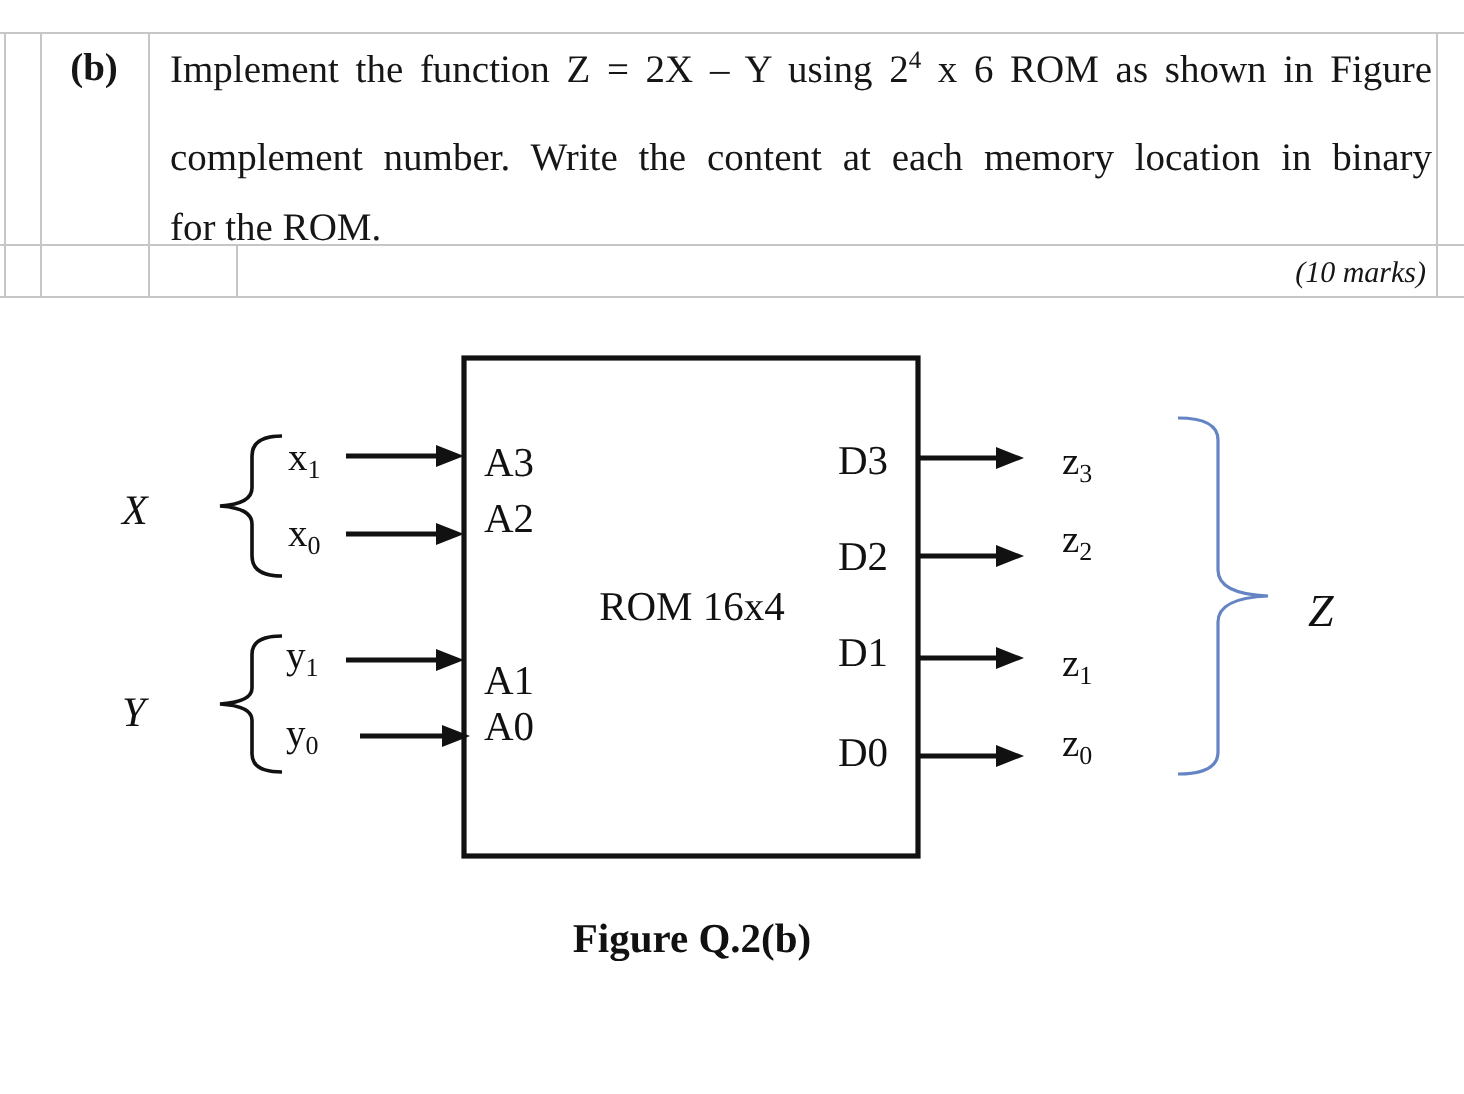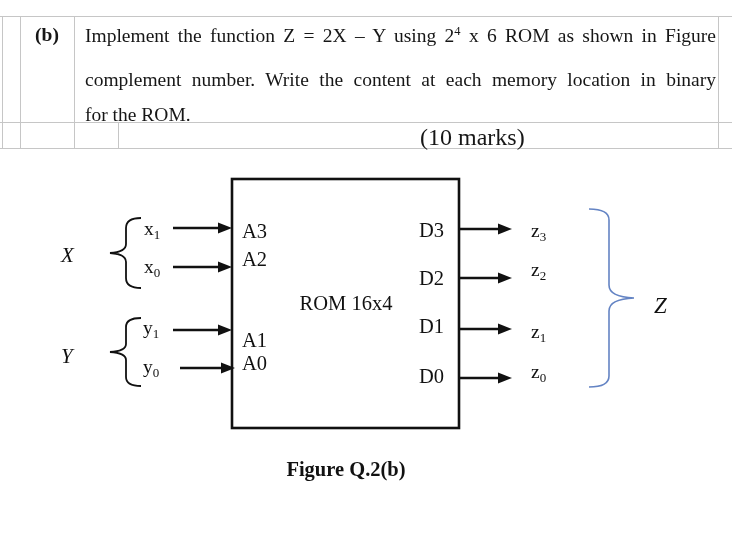--- a/index.html
+++ b/index.html
@@ -16,21 +16,21 @@
     line-height:24px;text-align:center;font-weight:bold;font-size:19.5px;
   }
   .qline{
     position:absolute;left:85px;width:631px;height:24px;line-height:24px;
     font-size:19.5px;
   }
   .jline{text-align:justify;text-align-last:justify;}
   .sup{font-size:12.5px;position:relative;top:-7px;}
   .marks{
     position:absolute;left:420px;top:125px;width:293px;height:24px;
-    line-height:24px;text-align:left;font-size:24px;
+    line-height:24px;text-align:right;font-style:italic;font-size:15px;
   }
   svg.diagram{position:absolute;left:0;top:0;}
   svg.diagram text{font-family:"Liberation Serif","DejaVu Serif",serif;fill:#111111;}
   .pin-label{font-size:20.5px;}
   .chip-label{font-size:20.5px;}
   .sig-label{font-size:19.5px;}
   .sig-sub{font-size:13px;}
   .bus-label{font-size:21px;font-style:italic;}
   .bus-label-z{font-size:23px;font-style:italic;}
   .caption{font-size:20.5px;font-weight:bold;}

